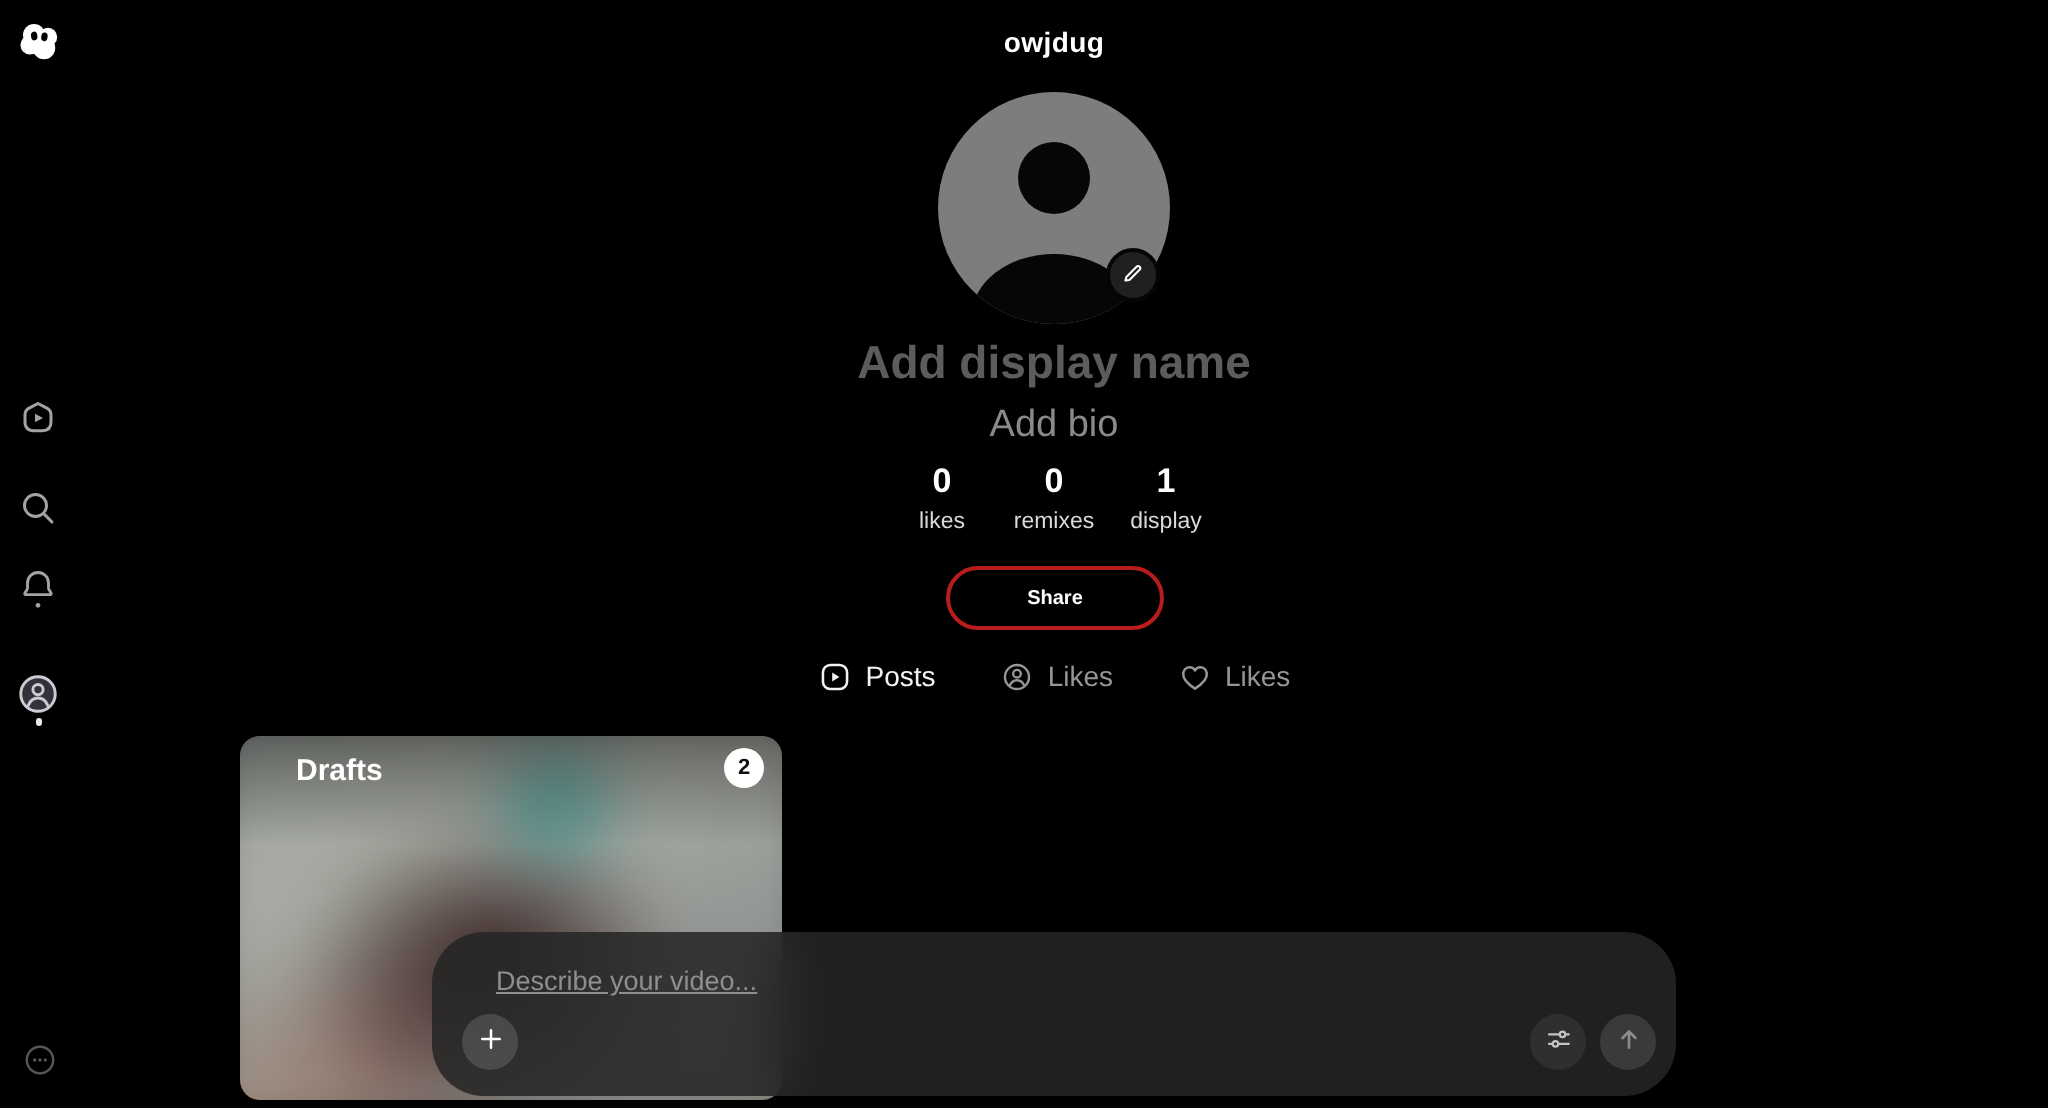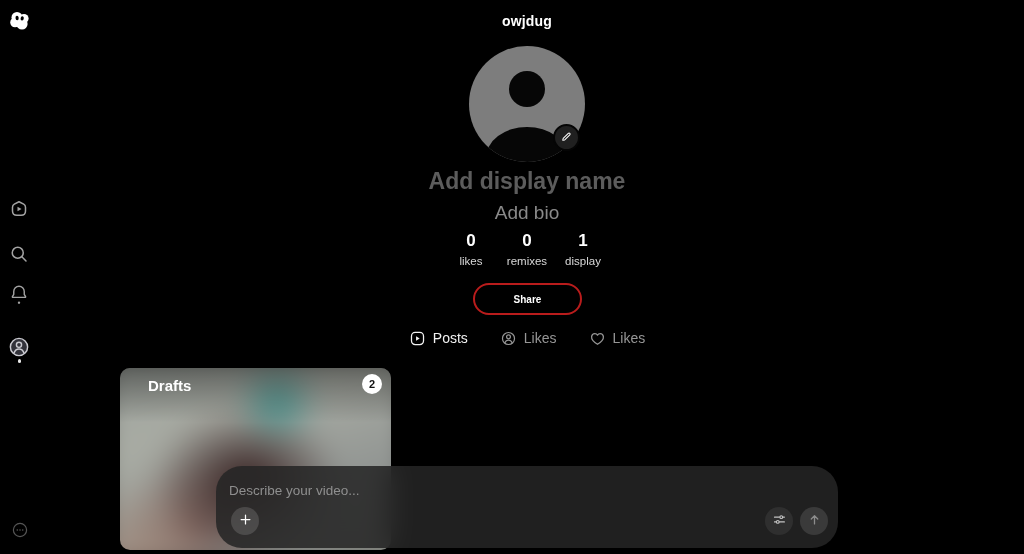--- a/index.html
+++ b/index.html
@@ -64,22 +64,22 @@
   #drafts-shade { position:absolute; inset:0;
       background:linear-gradient(180deg, rgba(0,0,0,.40), rgba(0,0,0,0) 30%); }
   #drafts-title { position:absolute; left:28px; top:9px; color:#fff; font-size:15px; font-weight:bold; }
   #drafts-count { position:absolute; right:9px; top:6px; width:20px; height:20px; border-radius:50%;
                   background:#fff; color:#111; font-size:11px; font-weight:bold;
                   display:flex; align-items:center; justify-content:center; }
 
   
   #composer { position:absolute; left:216px; top:466px; width:622px; height:82px; border-radius:26px;
               background:rgba(37,37,37,.86); backdrop-filter:blur(14px); }
-  #prompt-input { position:absolute; left:13px; top:17px; right:19px; color:#8f8f8f; font-size:13.5px;
-                  cursor:text; }
+  #prompt-input { position:absolute; left:32px; top:17px; right:19px; color:#8f8f8f; font-size:13.5px;
+                  cursor:text;text-decoration:underline; }
   .round-btn { position:absolute; bottom:13px; width:28px; height:28px; border-radius:50%; border:none;
                display:flex; align-items:center; justify-content:center; cursor:pointer; }
   #add-btn    { left:15px;  background:rgba(255,255,255,.14); color:#fff; }
   #tune-btn   { right:45px; background:#2f2f2f; color:#c4c4c4; }
   #submit-btn { right:10px; background:#3a3a3a; color:#8d8d8d; }
 </style>
 </head>
 <body>
 
 <div id="app">

